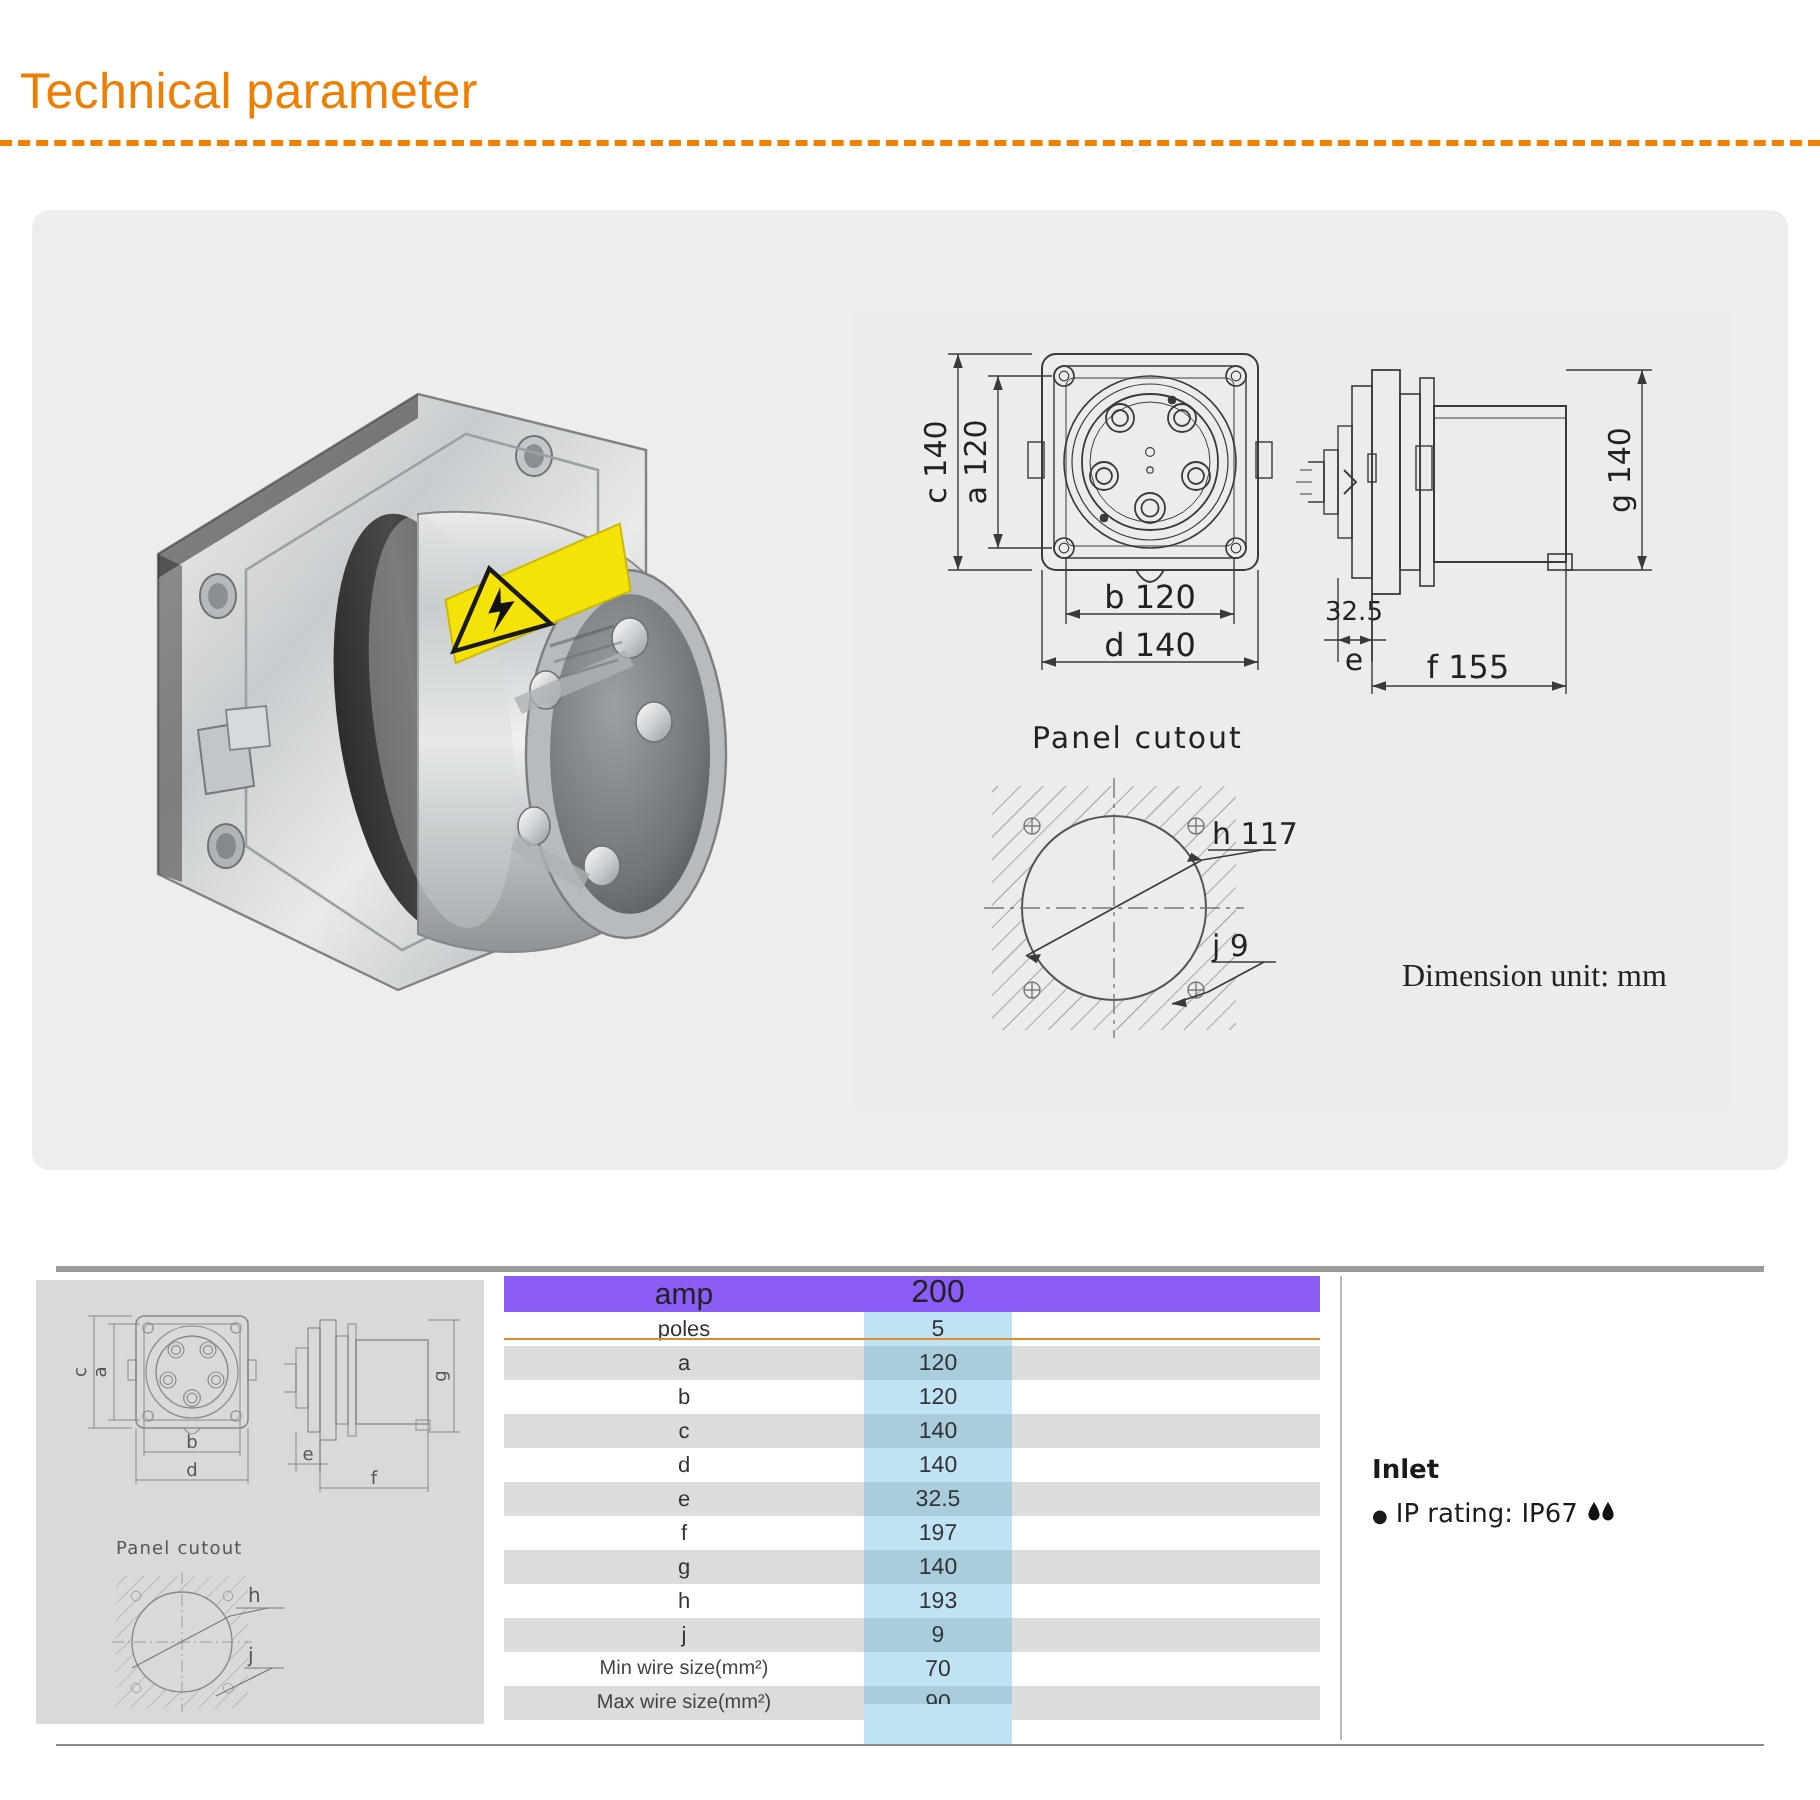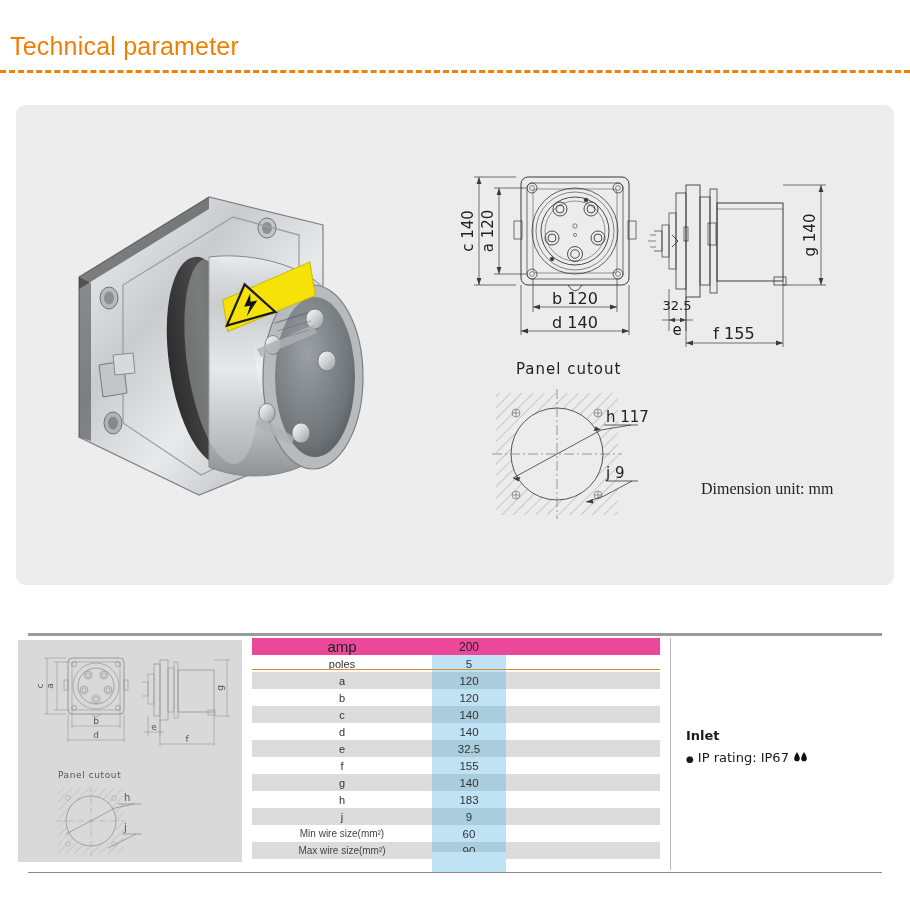--- a/index.html
+++ b/index.html
@@ -71,23 +71,23 @@
   
   #spec-table {
     position: absolute; left: 252px; top: 8px; width: 408px;
     border-collapse: collapse; table-layout: fixed;
   }
   #spec-table td { padding: 0; height: 17px; vertical-align: middle; }
   .col-label { width: 180px; text-align: center; font-size: 11px; color: #333; }
   .col-value { width: 74px; text-align: center; font-size: 11.5px; color: #333; }
   .col-pad   { width: 154px; }
 
-  tr.head td { height: 30px; background: #ec4899; }
+  tr.head td { height: 30px; background: #8b5cf6; }
   tr.head .col-label { font-size: 15px; color: #222; }
-  tr.head .col-value { font-size: 12px; color: #222; }
+  tr.head .col-value { font-size: 16px; color: #222; }
   #head-rule { position: absolute; left: 252px; top: 39px; width: 408px; height: 1px; background: #e08a2e; }
 
   tr.odd  td { background: #ffffff; }
   tr.even td { background: #dcdcdc; }
   tr.odd  .col-value { background: #bfe2f4; }
   tr.even .col-value { background: #a9cddd; }
 
   td.small-label { font-size: 10px; color: #444; text-align: center; }
 
   #blue-tail {
@@ -536,41 +536,41 @@
           <td class="col-value">140</td>
           <td class="col-pad"></td>
         </tr>
       <tr class="even">
           <td class="col-label">e</td>
           <td class="col-value">32.5</td>
           <td class="col-pad"></td>
         </tr>
       <tr class="odd">
           <td class="col-label">f</td>
-          <td class="col-value">155</td>
+          <td class="col-value">197</td>
           <td class="col-pad"></td>
         </tr>
       <tr class="even">
           <td class="col-label">g</td>
           <td class="col-value">140</td>
           <td class="col-pad"></td>
         </tr>
       <tr class="odd">
           <td class="col-label">h</td>
-          <td class="col-value">183</td>
+          <td class="col-value">193</td>
           <td class="col-pad"></td>
         </tr>
       <tr class="even">
           <td class="col-label">j</td>
           <td class="col-value">9</td>
           <td class="col-pad"></td>
         </tr>
       <tr class="odd">
           <td class="col-label small-label">Min wire size(mm²)</td>
-          <td class="col-value">60</td>
+          <td class="col-value">70</td>
           <td class="col-pad"></td>
         </tr>
       <tr class="even">
           <td class="col-label small-label">Max wire size(mm²)</td>
           <td class="col-value">90</td>
           <td class="col-pad"></td>
         </tr>
     </tbody>
   </table>
   <div id="head-rule"></div>

